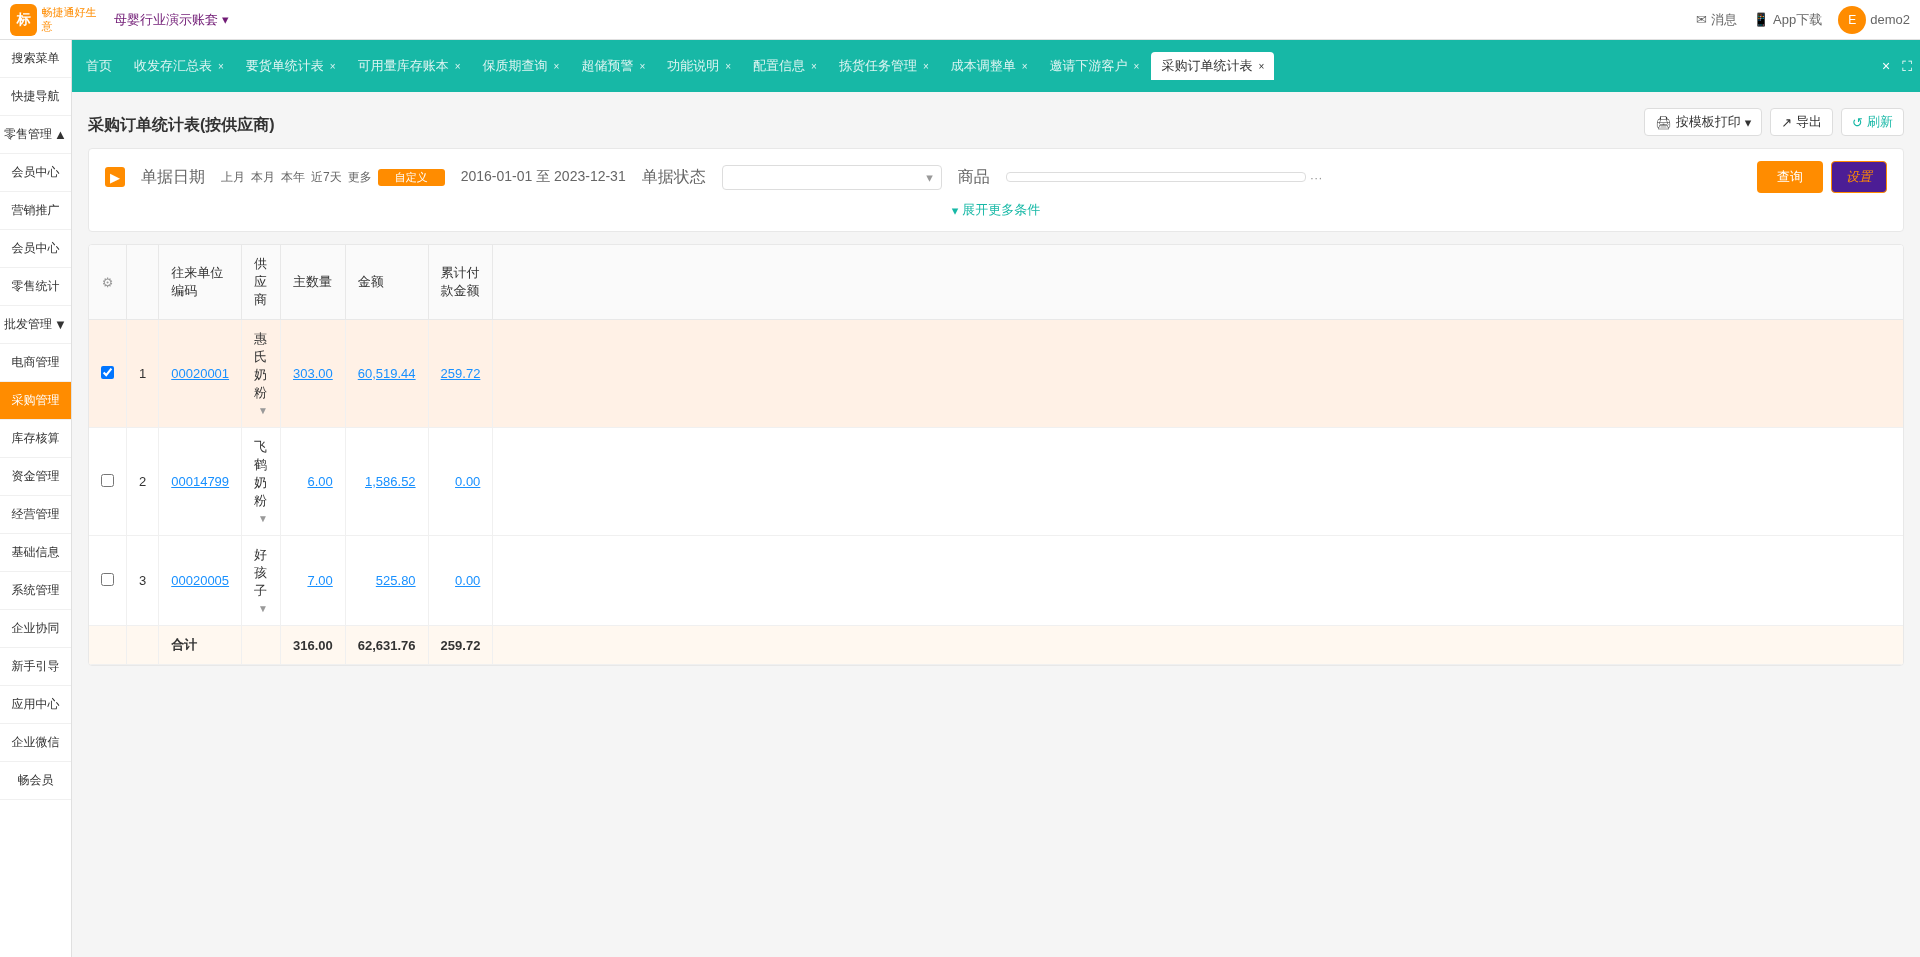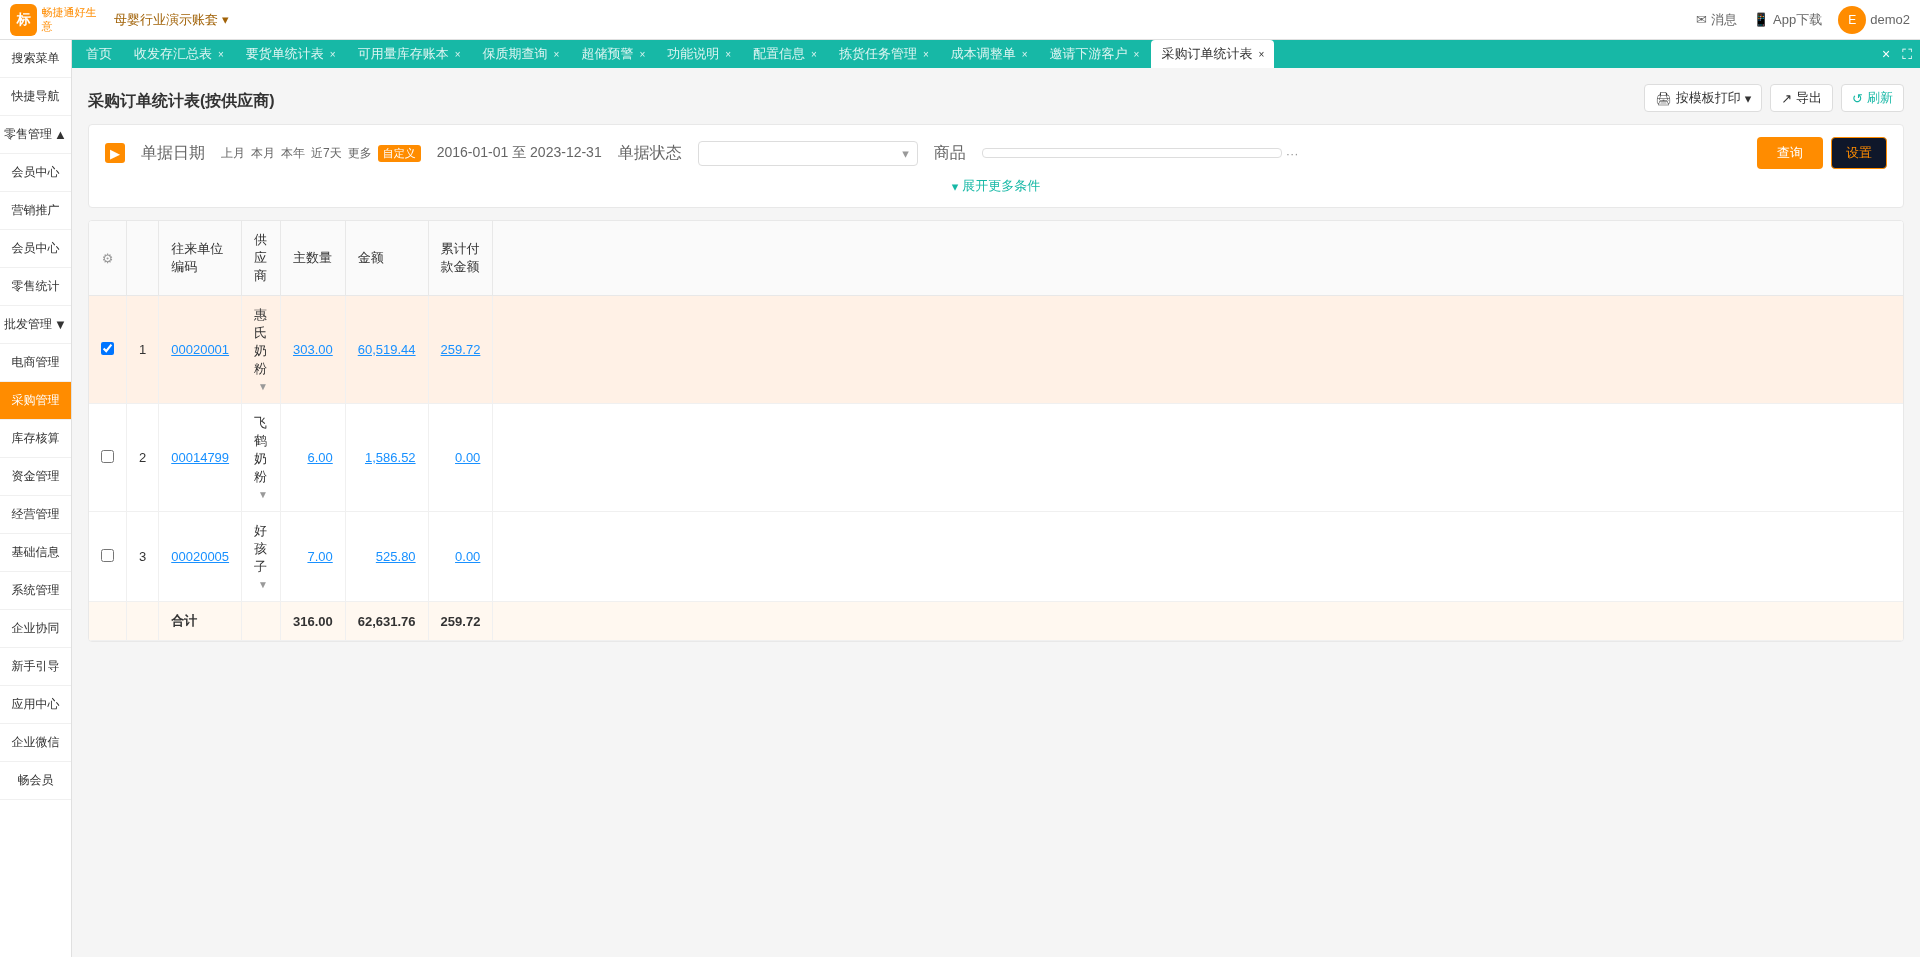--- a/index.html
+++ b/index.html
@@ -8,40 +8,40 @@
     
     .top-bar {
       display: flex; align-items: center; height: 40px;
       background: #fff; border-bottom: 1px solid #e0e0e0;
       padding: 0 10px; justify-content: space-between;
     }
     .top-bar-left { display: flex; align-items: center; gap: 8px; }
     .logo-area { display: flex; align-items: center; gap: 4px; width: 88px; }
     .logo-icon { width: 32px; height: 32px; background: #ff8c00; border-radius: 6px; display: flex; align-items: center; justify-content: center; color: white; font-size: 14px; font-weight: bold; }
     .logo-text { font-size: 11px; color: #ff8c00; line-height: 1.2; }
-    .workspace-selector { display: flex; align-items: center; gap: 4px; color: #a16207; cursor: pointer; font-size: 13px; padding: 0 8px; }
+    .workspace-selector { display: flex; align-items: center; gap: 4px; color: #701a75; cursor: pointer; font-size: 13px; padding: 0 8px; }
     .top-bar-right { display: flex; align-items: center; gap: 16px; color: #666; }
     .top-bar-btn { display: flex; align-items: center; gap: 4px; cursor: pointer; font-size: 13px; }
     .avatar { width: 28px; height: 28px; border-radius: 50%; background: #ff8c00; display: flex; align-items: center; justify-content: center; color: white; font-size: 12px; }
 
     
     .main-layout { display: flex; flex: 1; overflow: hidden; }
 
     
     .sidebar { width: 72px; background: #fff; border-right: 1px solid #e0e0e0; display: flex; flex-direction: column; overflow-y: auto; }
     .sidebar-item { padding: 10px 4px; text-align: center; cursor: pointer; color: #333; font-size: 12px; border-bottom: 1px solid #f0f0f0; }
     .sidebar-item.active { background: #ff8c00; color: white; }
     .sidebar-item.has-arrow { display: flex; align-items: center; justify-content: center; gap: 2px; }
 
     
     .content-area { flex: 1; display: flex; flex-direction: column; overflow: hidden; }
 
     
     .tab-bar {
-      display: flex; align-items: center; background: #17b8a6; height: 28px;
+      display: flex; align-items: center; background: #17b8a6; height: 52px;
       padding: 0 4px; gap: 2px; overflow-x: auto;
     }
     .tab-bar::-webkit-scrollbar { display: none; }
     .tab-item {
       display: flex; align-items: center; gap: 4px;
       padding: 0 10px; height: 28px; border-radius: 4px 4px 0 0;
       cursor: pointer; white-space: nowrap; font-size: 12px; color: rgba(255,255,255,0.85);
     }
     .tab-item.active { background: #fff; color: #333; border-radius: 4px 4px 0 0; }
     .tab-item .close-btn { font-size: 10px; cursor: pointer; margin-left: 2px; }
@@ -57,27 +57,27 @@
     .btn-export { display: flex; align-items: center; gap: 4px; border: 1px solid #ddd; background: #fff; padding: 4px 10px; border-radius: 4px; cursor: pointer; font-size: 12px; color: #333; }
     .btn-refresh { display: flex; align-items: center; gap: 4px; border: 1px solid #ddd; background: #fff; padding: 4px 10px; border-radius: 4px; cursor: pointer; font-size: 12px; color: #17b8a6; }
 
     
     .filter-area { background: #fff; border-radius: 4px; padding: 12px 16px; margin-bottom: 12px; border: 1px solid #e8e8e8; }
     .filter-row { display: flex; align-items: center; gap: 16px; }
     .filter-toggle { width: 20px; height: 20px; background: #ff8c00; border-radius: 3px; display: flex; align-items: center; justify-content: center; color: white; cursor: pointer; font-size: 12px; }
     .filter-label { color: #666; font-size: 16px; white-space: nowrap; }
     .date-shortcuts { display: flex; gap: 6px; }
     .date-shortcut { color: #666; cursor: pointer; font-size: 12px; }
-    .date-custom-tag { background: #ff8c00; color: white; font-size: 11px; padding: 1px 5px; border-radius: 3px; cursor: pointer; }
+    .date-custom-tag { background: #ff8c00; color: white; font-size: 11px; padding: 1px 17px; border-radius: 3px; cursor: pointer; }
     .date-range { color: #666; font-size: 14px; }
     .filter-select { border: 1px solid #ddd; border-radius: 4px; padding: 4px 8px; font-size: 12px; min-width: 200px; display: flex; align-items: center; justify-content: space-between; cursor: pointer; color: #999; }
     .filter-input-wrap { display: flex; align-items: center; gap: 4px; }
     .filter-dots { color: #999; cursor: pointer; }
     .btn-query { background: #ff8c00; color: white; border: none; padding: 6px 20px; border-radius: 4px; cursor: pointer; font-size: 13px; }
-    .btn-settings { border: 1px solid #ff8c00; color: #ff8c00; background: #0f172a; padding: 6px 14px; border-radius: 4px; cursor: pointer; font-size: 13px; }
+    .btn-settings { border: 1px solid #ff8c00; color: #ff8c00; background: #4c1d95; padding: 6px 14px; border-radius: 4px; cursor: pointer; font-size: 13px; font-style: italic; }
     .expand-more { display: flex; align-items: center; justify-content: center; gap: 4px; color: #17b8a6; cursor: pointer; font-size: 12px; margin-top: 8px; }
 
     
     .table-wrap { background: #fff; border-radius: 4px; border: 1px solid #e8e8e8; overflow: hidden; }
     table { width: 100%; border-collapse: collapse; }
     thead tr { background: #fafafa; }
     th { padding: 10px 12px; text-align: left; color: #333; font-weight: normal; border-bottom: 1px solid #e8e8e8; border-right: 1px solid #e8e8e8; font-size: 13px; }
     th:last-child { border-right: none; }
     td { padding: 10px 12px; border-bottom: 1px solid #f0f0f0; border-right: 1px solid #f0f0f0; color: #333; font-size: 13px; }
     td:last-child { border-right: none; }

